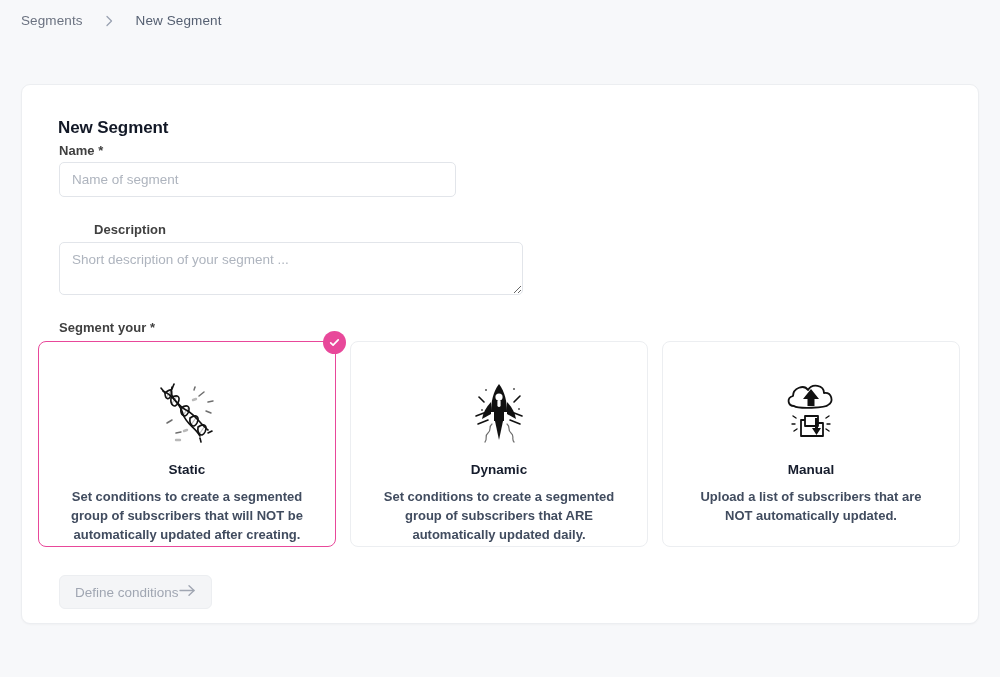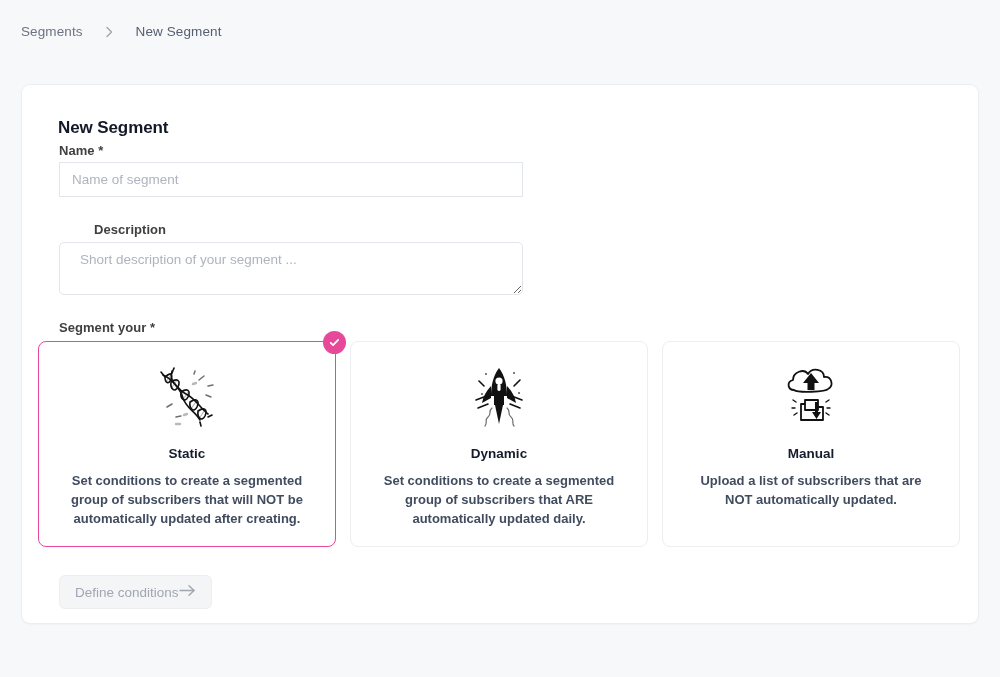--- a/index.html
+++ b/index.html
@@ -7,21 +7,21 @@
     margin: 0; padding: 0;
     width: 1000px; height: 677px;
     background: #f7f8fa;
     font-family: "Liberation Sans", sans-serif;
     -webkit-font-smoothing: antialiased;
   }
   .page { position: relative; width: 1000px; height: 677px; overflow: hidden; }
 
   
   .breadcrumb {
-    position: absolute; left: 21px; top: 24px;
+    position: absolute; left: 21px; top: 13px;
     display: flex; align-items: center; gap: 22px;
     font-size: 13.5px; color: #6b7280; letter-spacing: .1px;
   }
   .breadcrumb .crumb { color: #6b7280; text-decoration: none; }
   .breadcrumb .crumb.current { color: #566072; }
   .breadcrumb .sep { display: inline-flex; color: #9aa2b1; }
 
   
   .panel {
     position: absolute; left: 21px; top: 84px;
@@ -38,60 +38,60 @@
   }
 
   .field-label {
     font-size: 13px; font-weight: 700; color: #404040; letter-spacing: .05px;
   }
 
   
   .name-label { position: absolute; left: 37px; top: 58px; }
   .name-input {
     position: absolute; left: 37px; top: 77px;
-    width: 464px; height: 35px;
-    border: 1px solid #e2e5ea; border-radius: 0;
+    width: 397px; height: 35px;
+    border: 1px solid #e2e5ea; border-radius: 5px;
     background: #fff;
     font-family: "Liberation Sans", sans-serif;
     font-size: 13.5px; color: #1d2433;
     padding: 0 12px;
     outline: none;
   }
   .name-input::placeholder { color: #aeb4be; }
 
   
   .desc-label { position: absolute; left: 37px; top: 137px; margin-left: 35px; }
   .desc-input {
     position: absolute; left: 37px; top: 157px;
     width: 464px; height: 53px;
     border: 1px solid #e2e5ea; border-radius: 5px;
     background: #fff;
     font-family: "Liberation Sans", sans-serif;
     font-size: 13.5px; color: #1d2433;
-    padding: 9px 20px;
+    padding: 9px 12px;
     outline: none; resize: vertical;
   }
   .desc-input::placeholder { color: #aeb4be; }
 
   
   .type-label { position: absolute; left: 37px; top: 235px; }
 
   .cards {
     position: absolute; left: 16px; top: 256px;
     width: 928px;
     display: flex; gap: 14px;
   }
   .type-card {
     position: relative;
     width: 298px; height: 206px;
     background: #ffffff;
     border: 1px solid #eceef1;
     border-radius: 8px;
     display: flex; flex-direction: column; align-items: center;
-    padding-top: 18px;
+    padding-top: 34px;
     cursor: pointer;
   }
   .type-card.selected { border: 1.6px solid #e8489a; }
 
   .card-illus { height: 74px; display: flex; align-items: center; justify-content: center; }
   .card-title {
     margin-top: 12px;
     font-size: 13.5px; font-weight: 700; color: #151c2c;
   }
   .card-desc {

